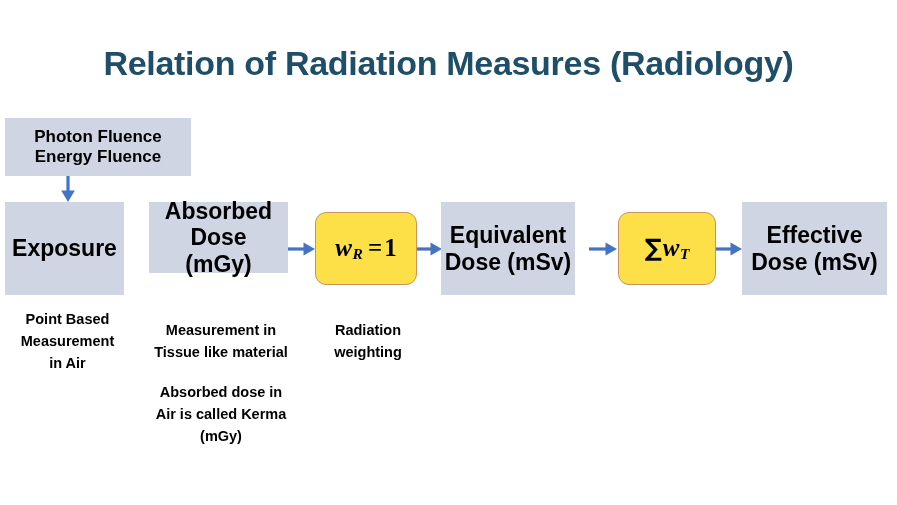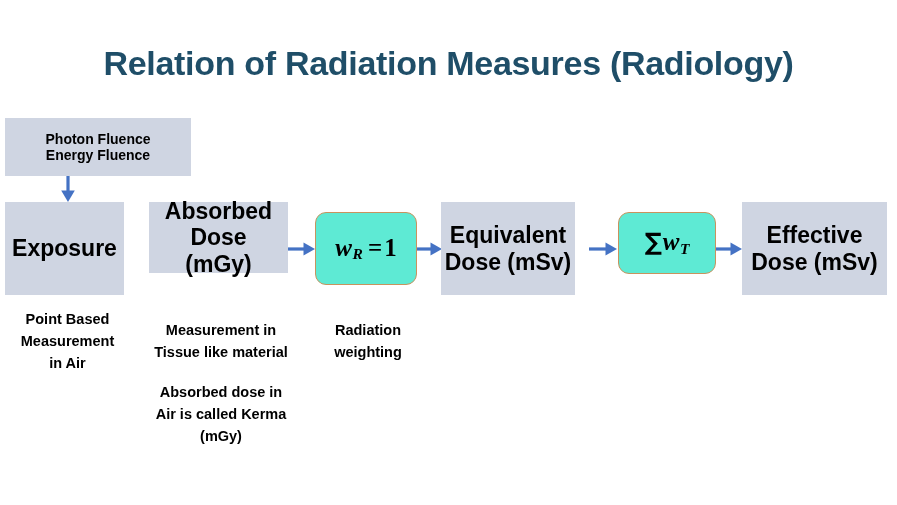--- a/index.html
+++ b/index.html
@@ -41,28 +41,28 @@
     background: #CFD5E2;
     display: flex;
     align-items: center;
     justify-content: center;
     text-align: center;
     color: #000000;
     font-weight: bold;
     line-height: 1.15;
     font-family: "Liberation Sans", sans-serif;
   }
-  .node.small { font-size: 14px; }
+  .node.small { font-size: 17px; }
   .node.big   { font-size: 23px; }
 
   
   .op {
     position: absolute;
     box-sizing: border-box;
-    background: #5eead4;
+    background: #fde047;
     border: 1.6px solid #C8935E;
     border-radius: 11px;
     display: flex;
     align-items: center;
     justify-content: center;
     text-align: center;
     color: #000000;
     font-family: "Liberation Serif", serif;
     font-size: 25px;
     font-weight: bold;
@@ -157,21 +157,21 @@
     </div>
   </div>
 
   <div class="arrow" style="left:589px; top:238px;">
     <svg width="29" height="22" viewBox="0 0 29 22">
       <line x1="0" y1="11" x2="19" y2="11" stroke="#4472C4" stroke-width="3.2"></line>
       <polygon points="28,11 16.5,4.6 16.5,17.4" fill="#4472C4"></polygon>
     </svg>
   </div>
 
-  <div class="op" style="left:618px; top:212px; width:98px; height:62px;">
+  <div class="op" style="left:618px; top:212px; width:98px; height:73px;">
     <span><span class="sig">∑</span><span class="mi">w</span><sub>T</sub></span>
   </div>
 
   <div class="arrow" style="left:716px; top:238px;">
     <svg width="27" height="22" viewBox="0 0 27 22">
       <line x1="0" y1="11" x2="17" y2="11" stroke="#4472C4" stroke-width="3.2"></line>
       <polygon points="26,11 14.5,4.6 14.5,17.4" fill="#4472C4"></polygon>
     </svg>
   </div>
 

